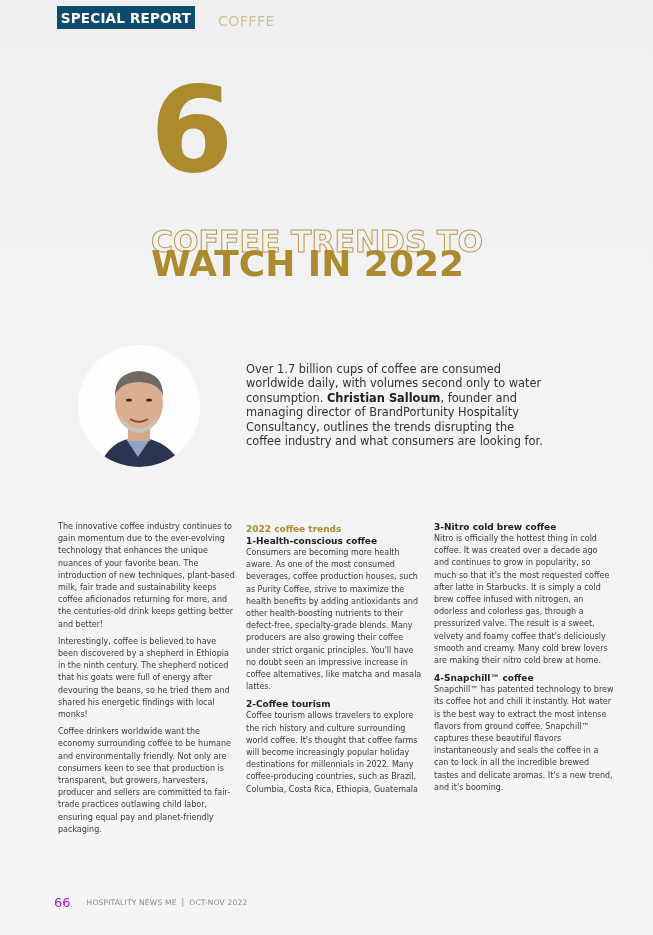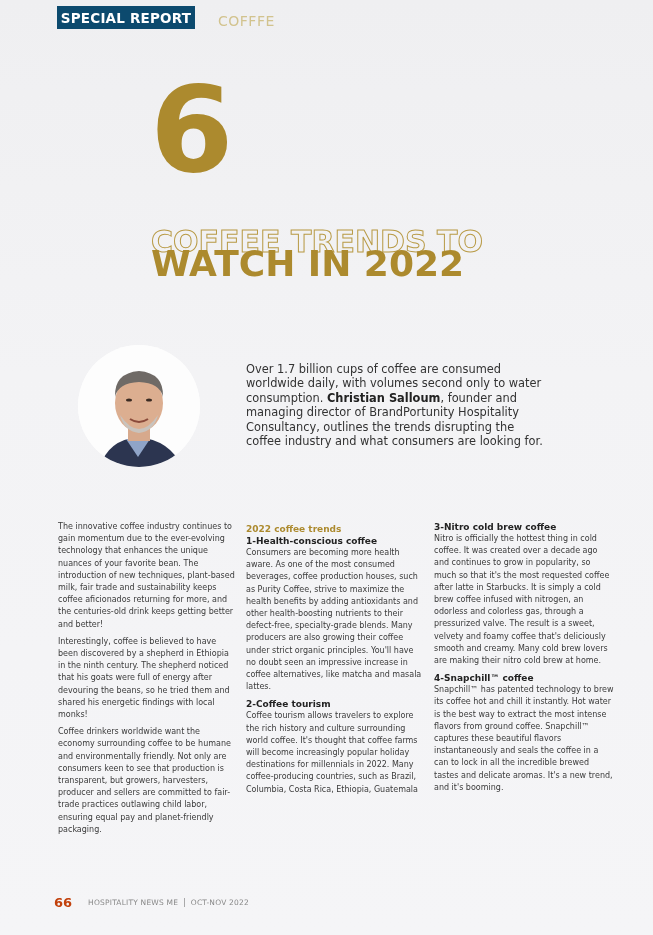--- a/index.html
+++ b/index.html
@@ -53,21 +53,21 @@
   .col p { margin-bottom: 5px; }
   .col1 { left: 58px; }
   .col2 { left: 246px; }
   .col3 { left: 434px; width: 180px; }
   .col .sub-gold { color: #ac8a2e; font-weight: bold; font-size: 9px; line-height: 12px; margin-top: 2px; }
   .col .sub-h { color: #222; font-weight: bold; font-size: 9px; line-height: 12px; }
   .footer {
     position: absolute; left: 54px; top: 895px; display: flex; align-items: center;
     font-family: "DejaVu Sans", sans-serif;
   }
-  .page-num { font-weight: bold; font-size: 13px; color: #c2410c; margin-right: 16px; }
+  .page-num { font-weight: normal; font-size: 13px; color: #a21caf; margin-right: 16px; }
   .pub { font-size: 7.5px; color: #888; letter-spacing: 0.2px; }
   .sep { font-size: 8px; color: #888; margin: 0 5px; }
 </style>
 </head>
 <body>
 
 <div class="section-tag">SPECIAL REPORT</div>
 <div class="section-sub">COFFFE</div>
 
 <div class="hero-number">6</div>

